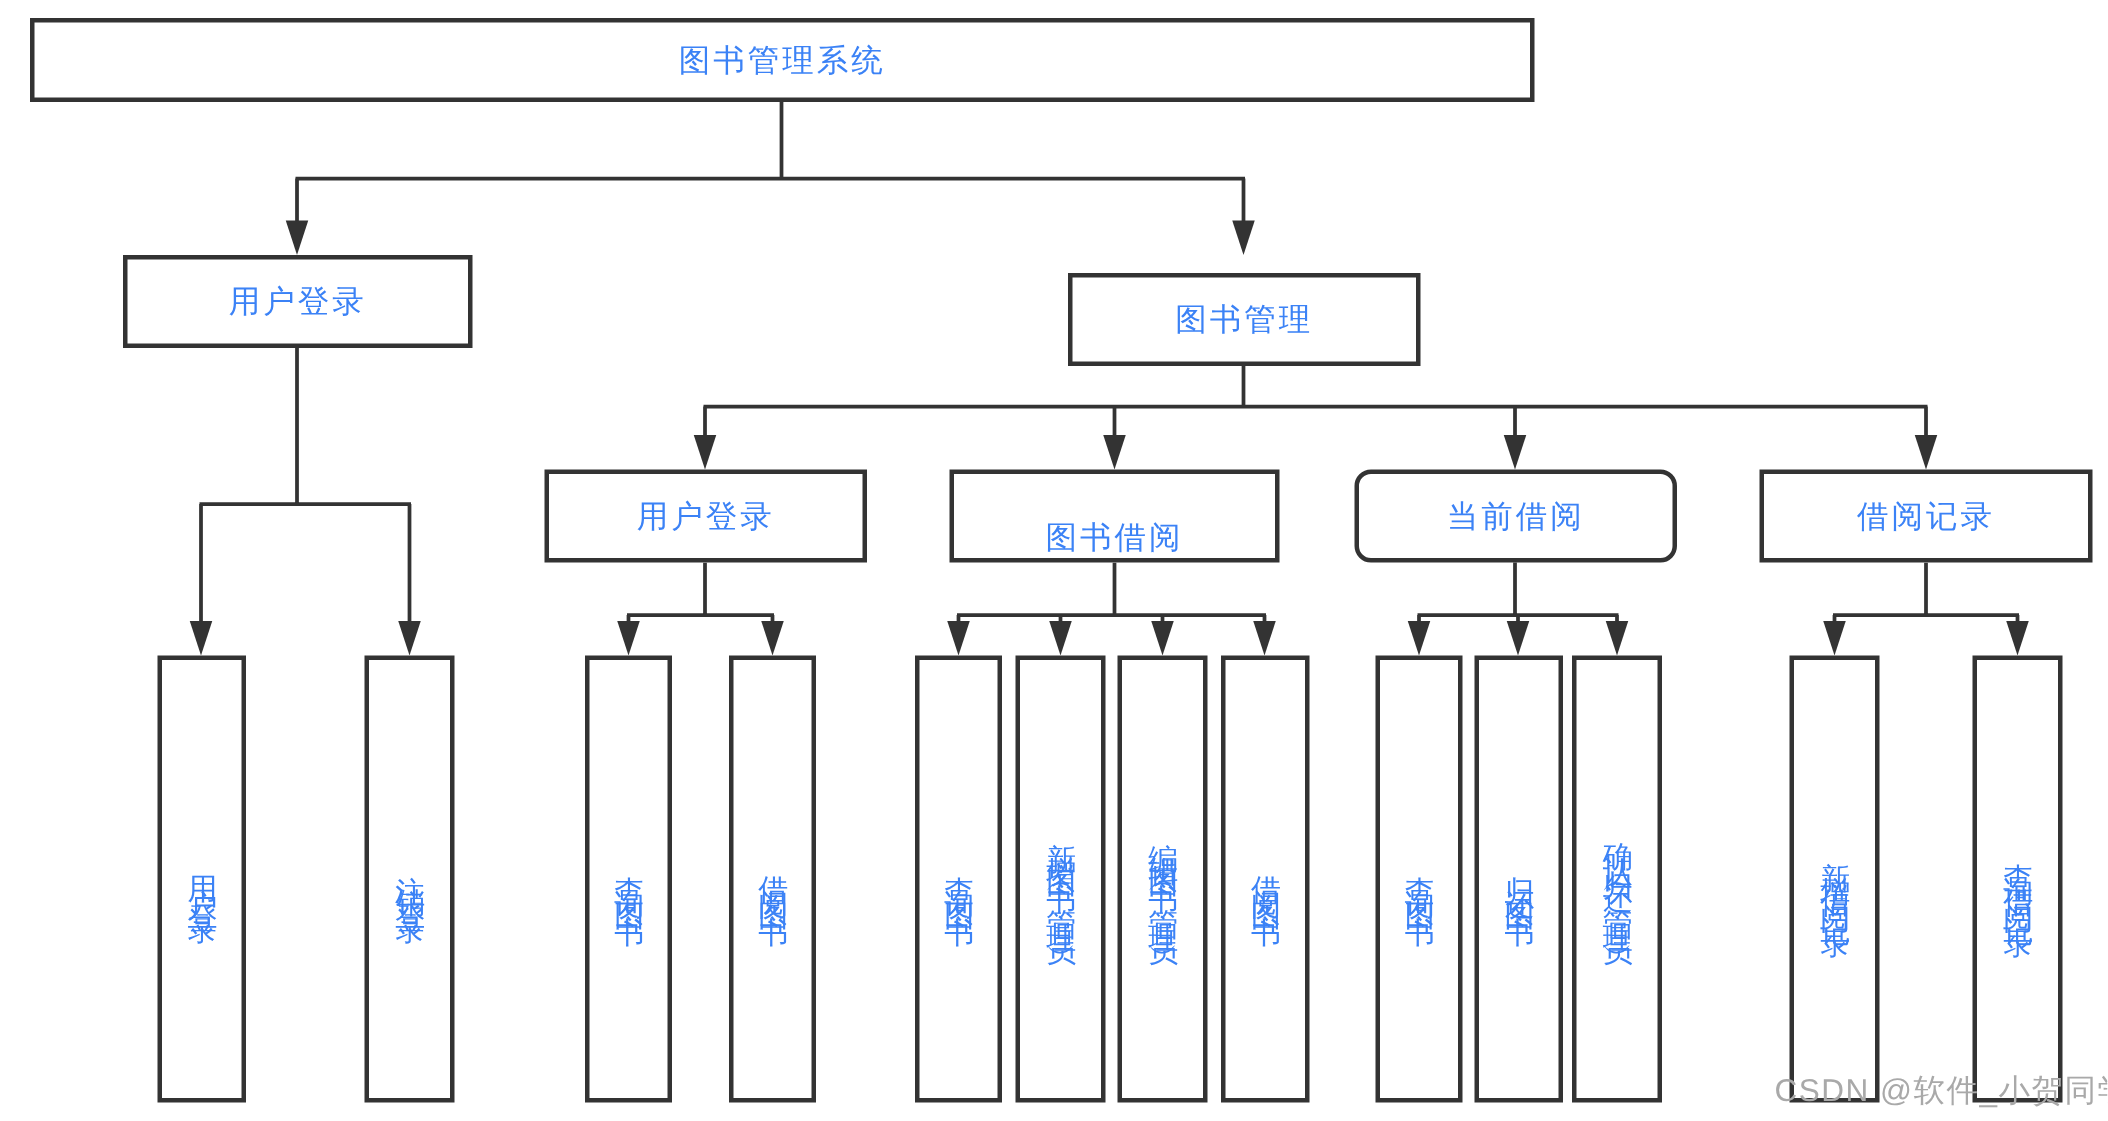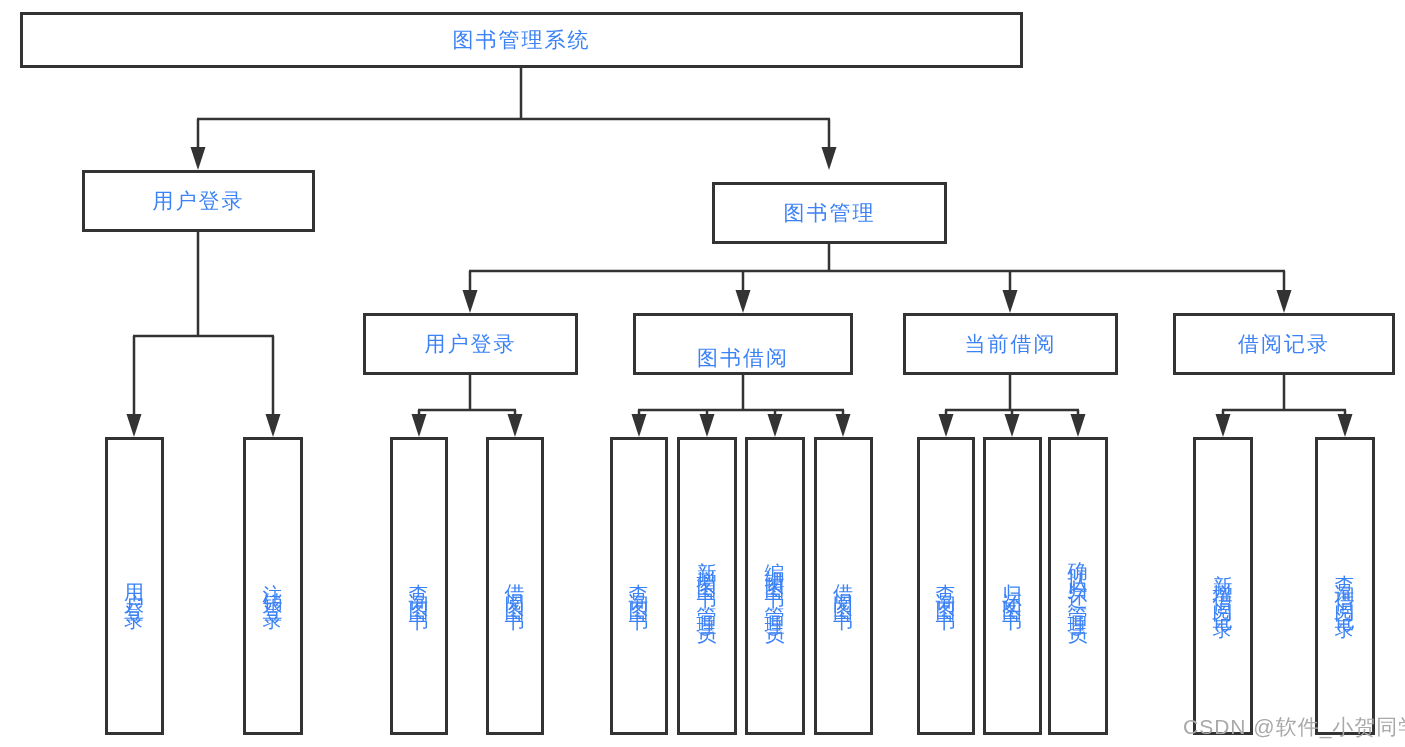--- a/index.html
+++ b/index.html
@@ -23,21 +23,21 @@
   .watermark {
     position:absolute; left:1183px; top:713px; z-index:5;
     font-size:21px; color:#a9a9a9; letter-spacing:1px; white-space:nowrap;
   }
   
   #n-root        { left:20px;   top:12px;  width:1003px; height:56px; }
   #n-user-login  { left:82px;   top:170px; width:233px;  height:62px; }
   #n-book-mgmt   { left:712px;  top:170px; width:235px;  height:62px;margin-top:12px; }
   #n-new-rec     { left:363px;  top:313px; width:215px;  height:62px; }
   #n-borrow      { left:633px;  top:313px; width:220px;  height:62px;align-items:flex-end; }
-  #n-current     { left:903px;  top:313px; width:215px;  height:62px; }
+  #n-current     { left:903px;  top:313px; width:215px;  height:62px;border-radius:11px; }
   #n-records     { left:1173px; top:313px; width:222px;  height:62px;justify-content:center; }
   #n-login-leaf  { left:105px;  top:437px; width:59px;   height:298px; }
   #n-logout-leaf { left:243px;  top:437px; width:60px;   height:298px; }
   #n-rec-query   { left:390px;  top:437px; width:58px;   height:298px; }
   #n-rec-borrow  { left:486px;  top:437px; width:58px;   height:298px; }
   #n-bb-query    { left:610px;  top:437px; width:58px;   height:298px; }
   #n-bb-add      { left:677px;  top:437px; width:60px;   height:298px; }
   #n-bb-edit     { left:745px;  top:437px; width:60px;   height:298px; }
   #n-bb-borrow   { left:814px;  top:437px; width:59px;   height:298px; }
   #n-cb-query    { left:917px;  top:437px; width:58px;   height:298px; }

